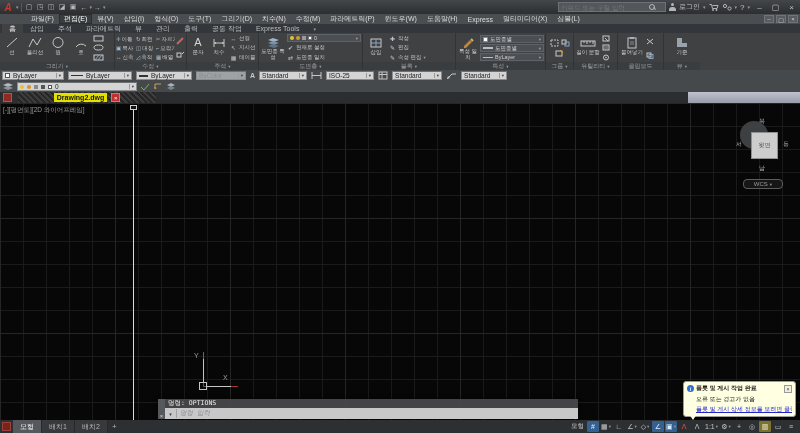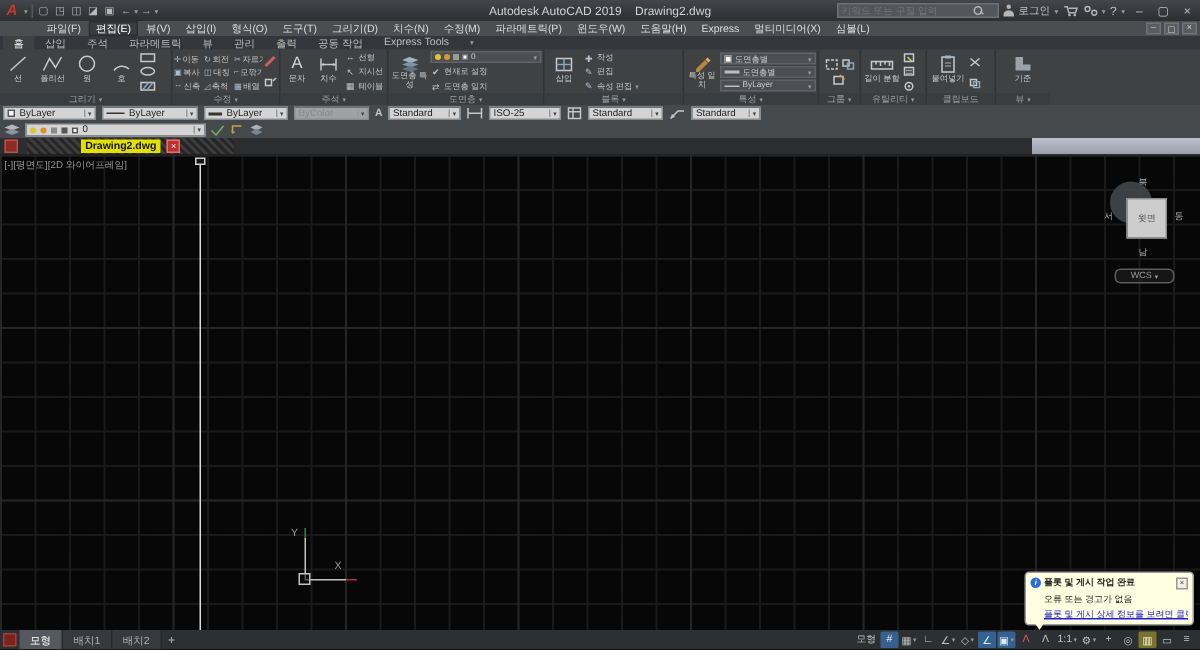--- a/index.html
+++ b/index.html
@@ -145,24 +145,20 @@
     <div class="qat-sep"></div>
     <div class="qat-btn ico">▢</div>
     <div class="qat-btn ico">◳</div>
     <div class="qat-btn ico">◫</div>
     <div class="qat-btn ico">◪</div>
     <div class="qat-btn ico">▣</div>
     <div class="qat-btn ico">←</div>
     <span class="tiny-arrow">▾</span>
     <div class="qat-btn ico">→</div>
     <span class="tiny-arrow">▾</span>
-    <div id="title-center">
-      <span>Autodesk AutoCAD 2019</span>&nbsp;&nbsp;&nbsp;
-      <span>Drawing2.dwg</span>
-    </div>
     <div id="title-right">
       <div id="search-box">
         <input placeholder="키워드 또는 구절 입력" style="">
         <div class="mag"></div>
       </div>
       <div class="person"></div>
       <span style="font-size:7px;">로그인</span>
       <span class="tiny-arrow">▾</span>
       <svg width="10" height="9">
           <path d="M0.5 1.5h2l1 4h4.5l1-3H3.5" stroke="#b5b5b5" fill="none"></path>
@@ -712,20 +708,32 @@
       <span class="vc-label" style="left:19px;top:0;">북</span>
       <span class="vc-label" style="left:43px;top:23px;">동</span>
       <span class="vc-label" style="left:19px;top:47px;">남</span>
       <span class="vc-label" style="left:-4px;top:23px;">서</span>
       <div id="wcs-btn">
         <span>WCS</span>
           <span class="sarrow">▾</span>
       </div>
     </div>
 
+    <div id="cmd" class="abs">
+      <div id="cmd-grip">
+        <span>×</span>
+      </div>
+      <div id="cmd-main">
+        <div id="cmd-history" class="nowrap">명령: OPTIONS</div>
+        <div id="cmd-input">
+          <span id="cmd-icon">▾</span>
+          <span id="cmd-prompt">명령 입력</span>
+        </div>
+      </div>
+    </div>
 
     <div id="balloon" class="abs">
       <div id="balloon-head">
         <span id="balloon-info">i</span>
         <span id="balloon-title">플롯 및 게시 작업 완료</span>
         <span id="balloon-close">×</span>
       </div>
       <div id="balloon-body">오류 또는 경고가 없음</div>
       <div id="balloon-link">플롯 및 게시 상세 정보를 보려면 클릭...</div>
     </div>

